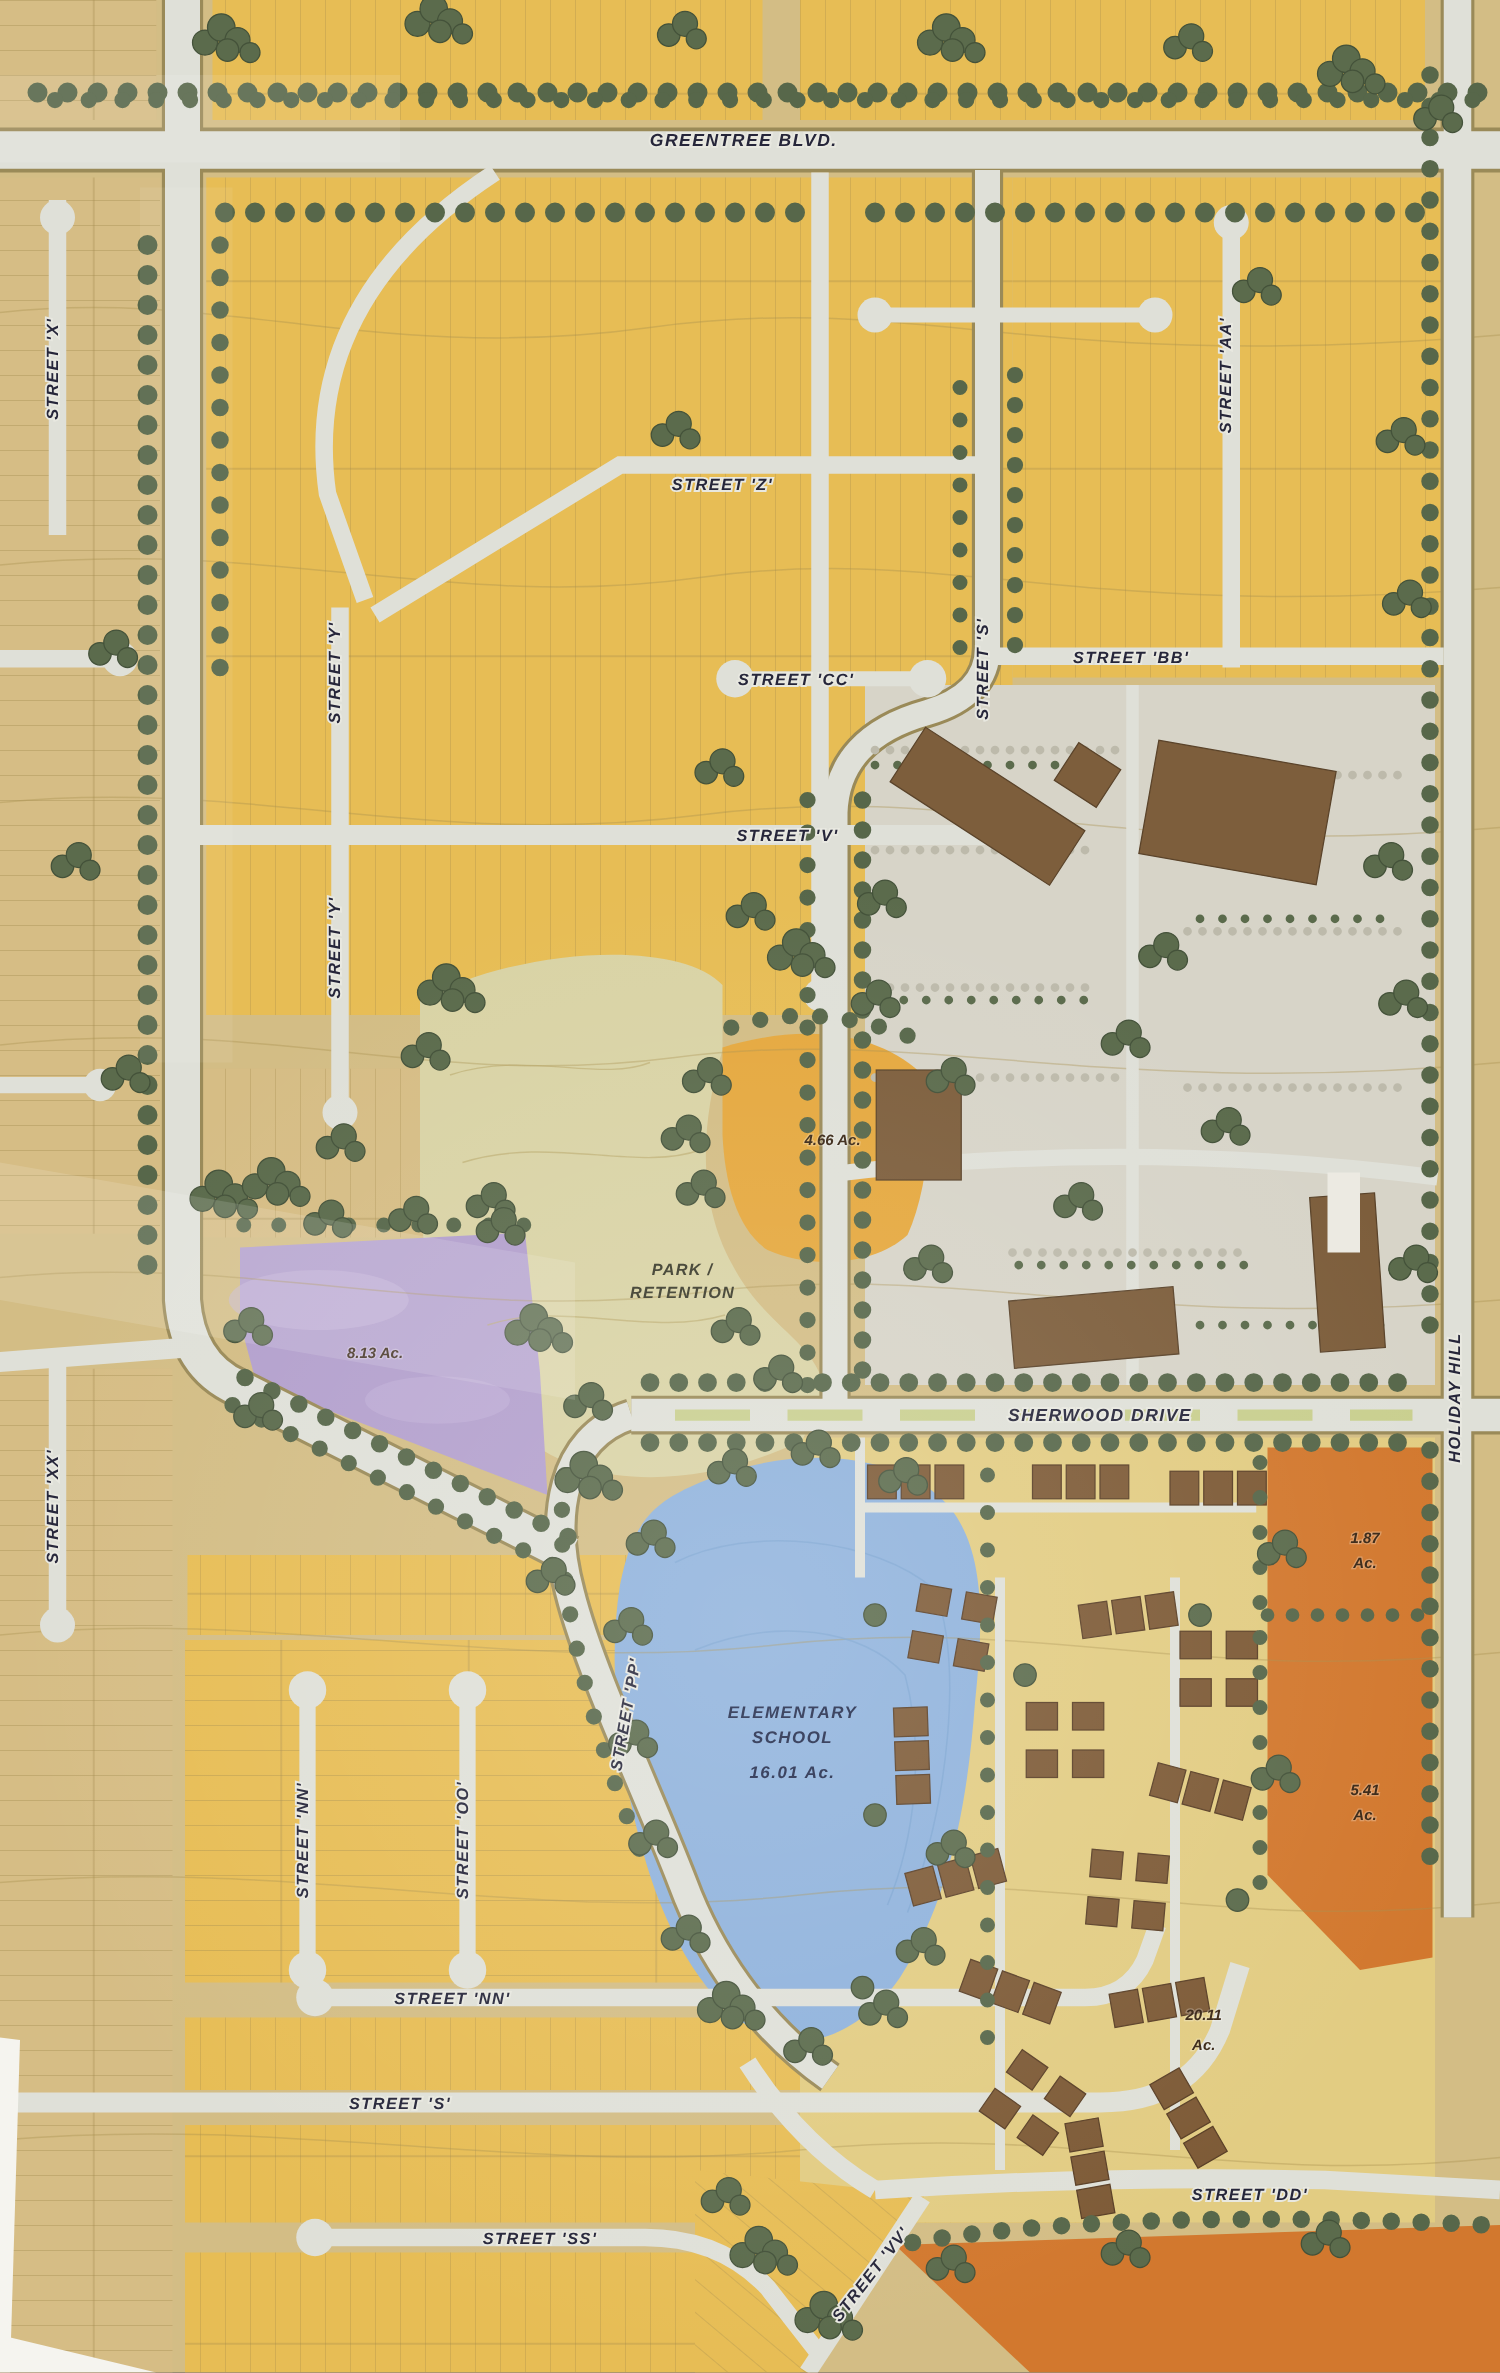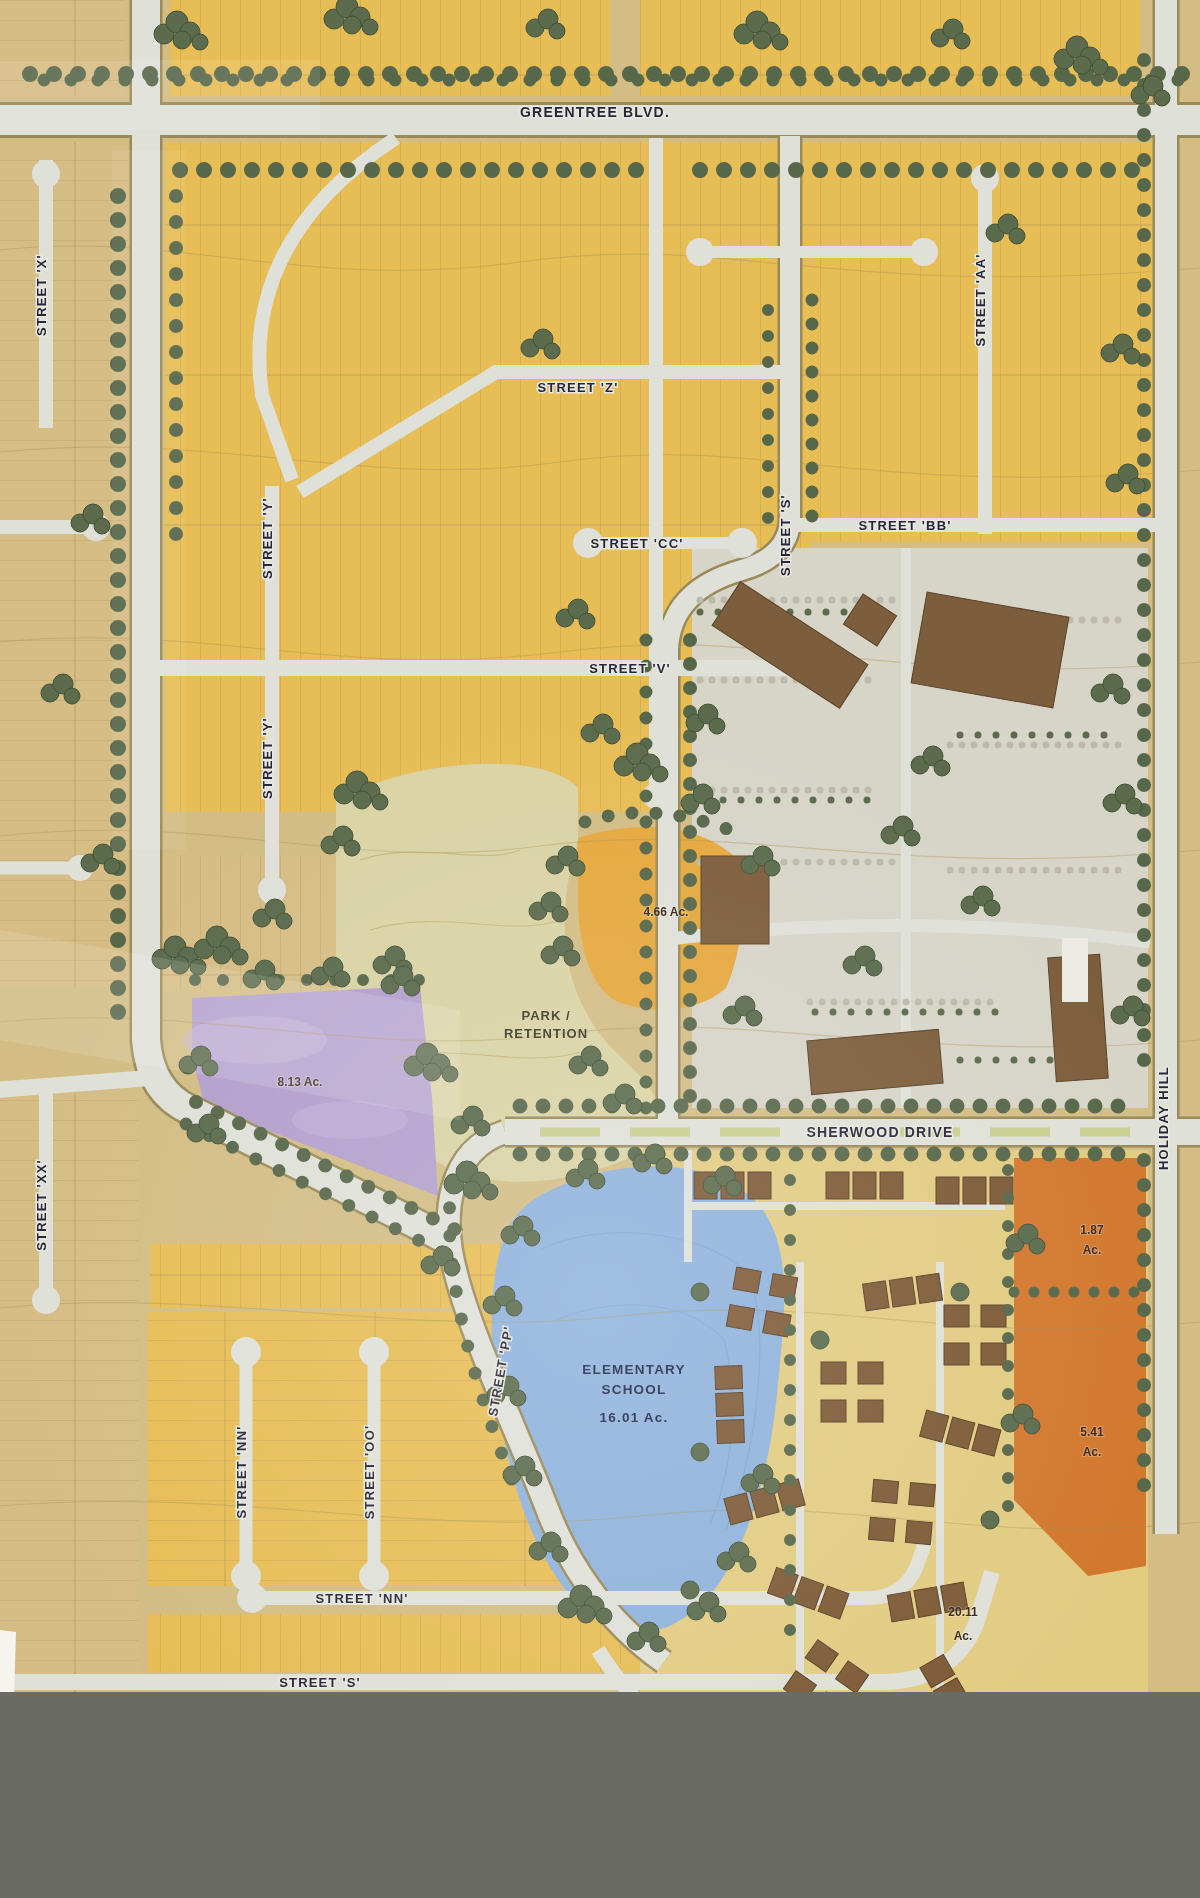--- a/index.html
+++ b/index.html
@@ -1,16 +1,16 @@
 <!DOCTYPE html>
 <html><head>
 <meta charset="utf-8">
 <style>
   html,body{margin:0;padding:0;background:#6b6b66;}
-  #stage{width:1200px;height:1692px;position:relative;margin:0 auto;overflow:hidden;}
+  #stage{width:1200px;height:1898px;position:relative;margin:0 auto;overflow:hidden;font-style:italic;}
   svg{display:block;}
   .lbl{font-family:"Liberation Sans","DejaVu Sans",sans-serif;font-weight:bold;}
   .street{font-size:13px;fill:#26263a;letter-spacing:1.2px;paint-order:stroke;stroke:#e8e8e0;stroke-width:3px;text-anchor:middle;}
   .street-lg{font-size:14px;}
   .ac{font-size:12px;fill:#3a2817;text-anchor:middle;paint-order:stroke;stroke:rgba(255,255,255,.25);stroke-width:2px;}
   .parklbl{font-size:13px;fill:#3c3c2c;letter-spacing:1px;text-anchor:middle;}
   .schoollbl{font-size:13.5px;fill:#20294a;letter-spacing:1.2px;text-anchor:middle;}
   .contour{fill:none;stroke:#a8914f;stroke-width:1.2;opacity:.38;}
   .contour2{fill:none;stroke:#b9a86b;stroke-width:1.1;opacity:.6;}
   .wcontour{fill:none;stroke:#7aa3cf;stroke-width:1.2;opacity:.65;}

